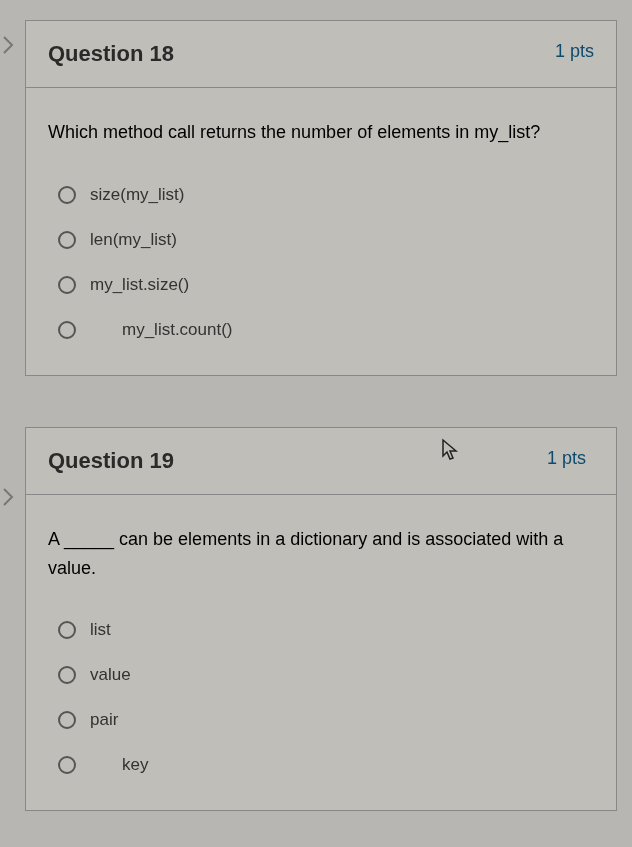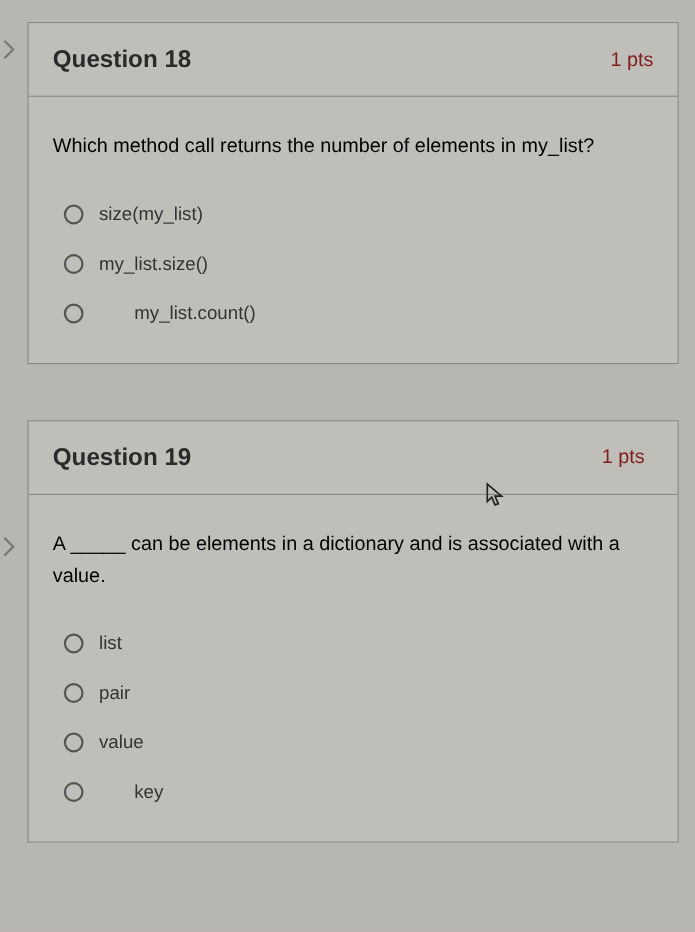--- a/index.html
+++ b/index.html
@@ -17,32 +17,32 @@
     }
     .question-card {
       background: #c0beb9;
       border: 1px solid #888;
       margin-bottom: 35px;
       margin-left: 15px;
     }
     .question-header {
       display: flex;
       justify-content: space-between;
-      align-items: center;
+      align-items: flex-start;
       padding: 20px 22px;
       border-bottom: 1px solid #888;
     }
     .question-title {
       font-size: 22px;
       font-weight: bold;
       color: #2a2a2a;
     }
     .question-pts {
       font-size: 18px;
-      color: #7f1d1d;
+      color: #0c4a6e;
     }
     .question-body {
       padding: 30px 22px 35px 22px;
     }
     .question-prompt {
       font-size: 18px;
       color: #000000;
       line-height: 1.6;
       margin-bottom: 38px;
     }
@@ -127,20 +127,24 @@
   </div>
   <div class="question-body">
     <div class="question-prompt">Which method call returns the number of elements in my_list?</div>
     <div class="options">
       <div class="option-row">
         <span class="radio-circle"></span>
         <span class="option-label">size(my_list)</span>
       </div>
       <div class="option-row">
         <span class="radio-circle"></span>
+        <span class="option-label">len(my_list)</span>
+      </div>
+      <div class="option-row">
+        <span class="radio-circle"></span>
         <span class="option-label">my_list.size()</span>
       </div>
       <div class="option-row">
         <span class="radio-circle"></span>
         <span class="option-label">my_list.count()</span>
       </div>
     </div>
   </div>
 </div>
 
@@ -157,25 +161,25 @@
   </div>
   <div class="question-body">
     <div class="question-prompt">A _____ can be elements in a dictionary and is associated with a value.</div>
     <div class="options">
       <div class="option-row">
         <span class="radio-circle"></span>
         <span class="option-label">list</span>
       </div>
       <div class="option-row">
         <span class="radio-circle"></span>
-        <span class="option-label">pair</span>
+        <span class="option-label">value</span>
       </div>
       <div class="option-row">
         <span class="radio-circle"></span>
-        <span class="option-label">value</span>
+        <span class="option-label">pair</span>
       </div>
       <div class="option-row">
         <span class="radio-circle"></span>
         <span class="option-label">key</span>
       </div>
     </div>
   </div>
 </div>
 
 </body></html>

